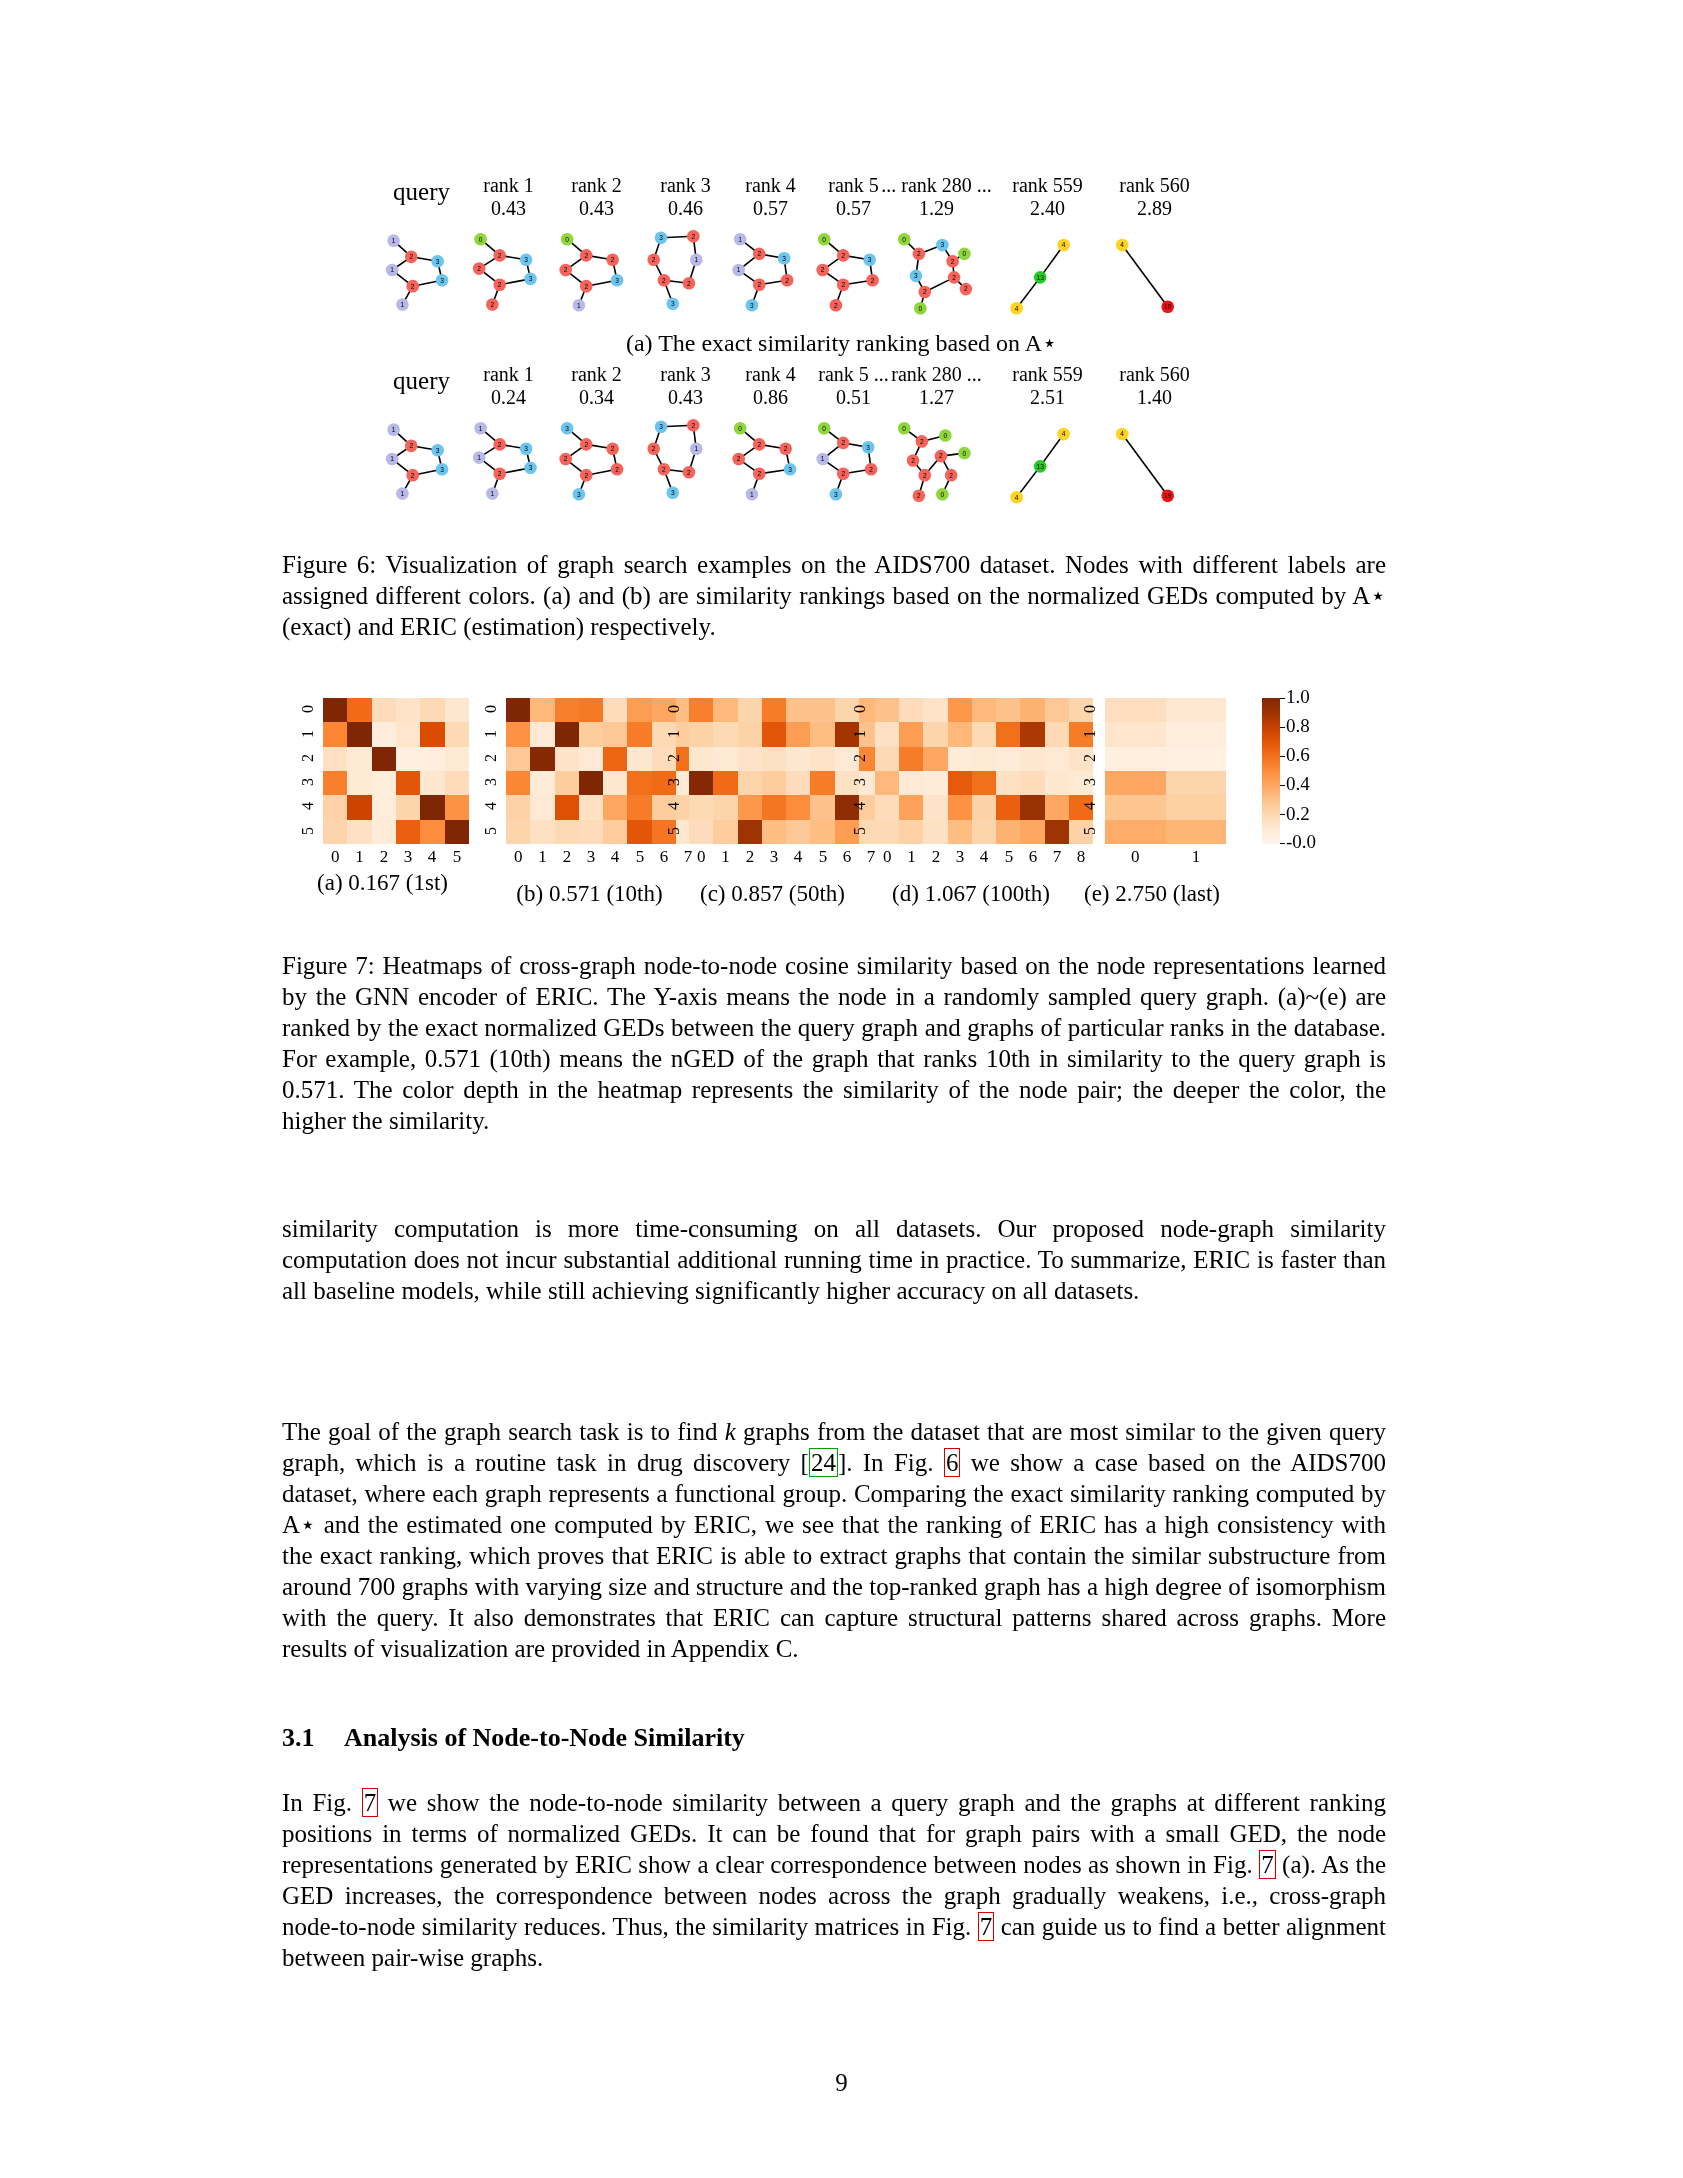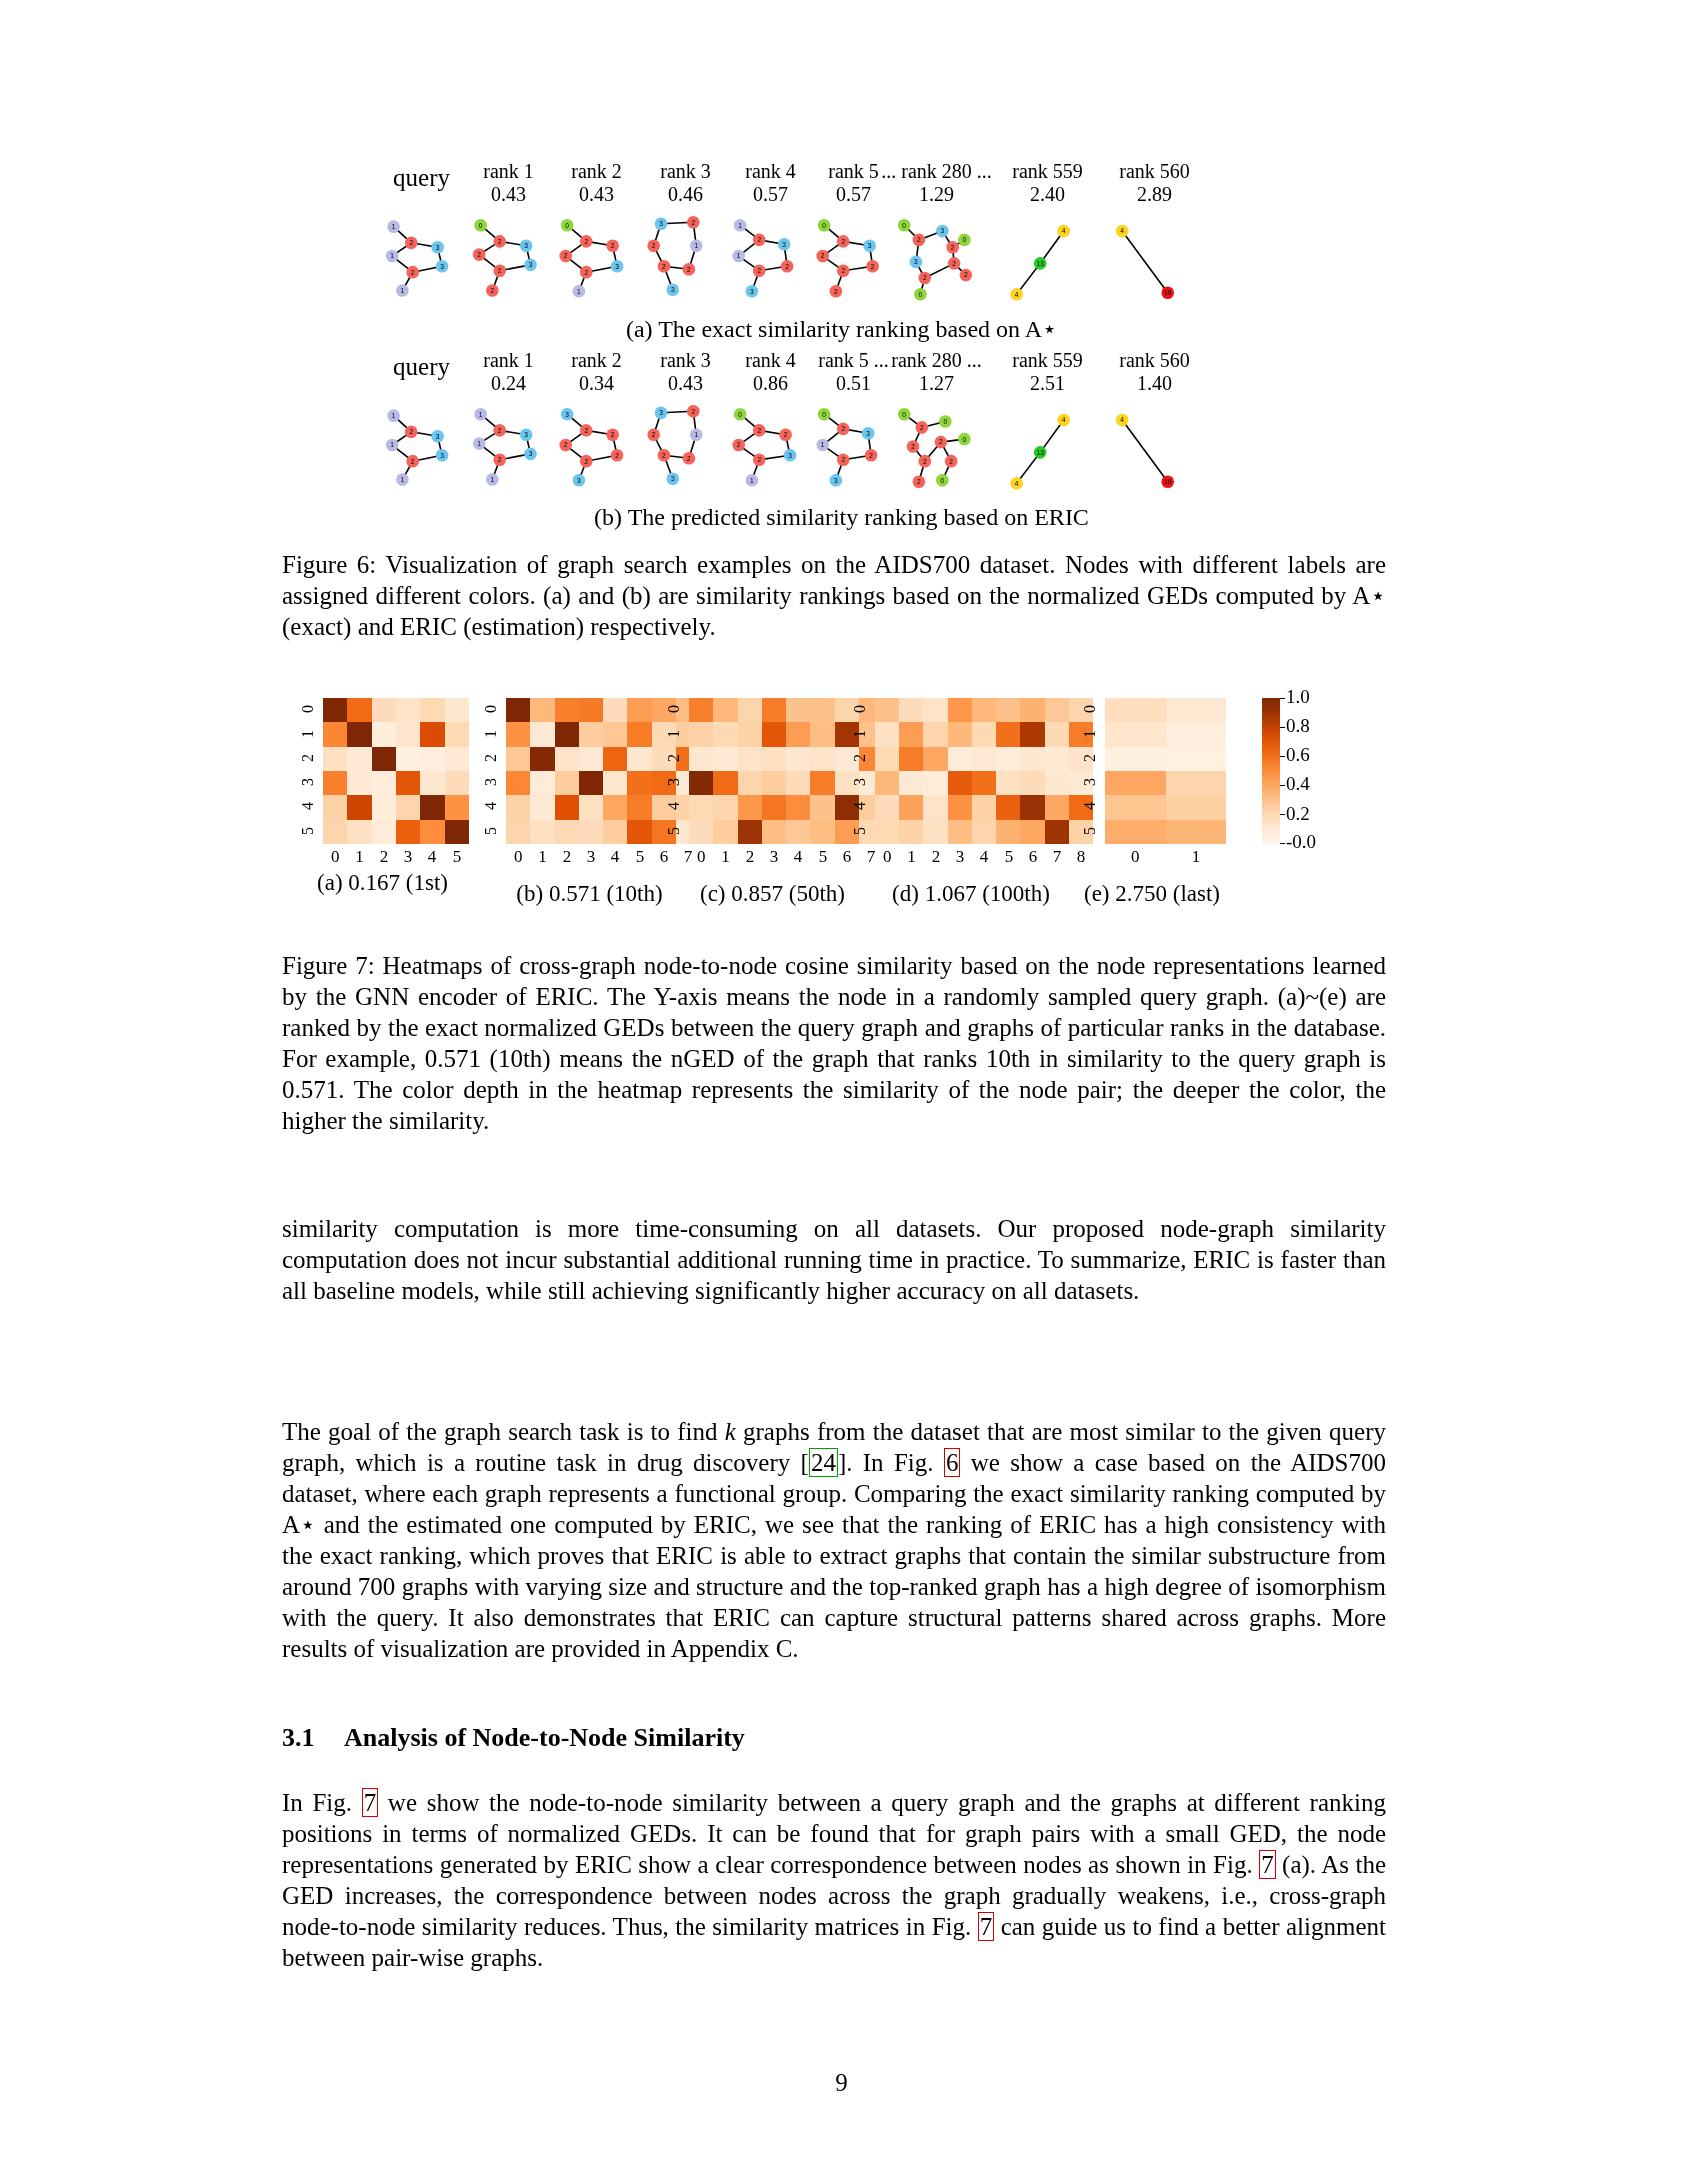--- a/index.html
+++ b/index.html
@@ -7,21 +7,21 @@
     width:1683px; height:2178px;
     background:#ffffff;
     font-family:"Liberation Serif", serif;
     color:#000000;
     position:relative;
     overflow:hidden;
   }
   .page { position:absolute; left:0; top:0; width:1683px; height:2178px; }
 
   
-  #figure6 { position:absolute; left:376px; top:164px; width:931px; }
+  #figure6 { position:absolute; left:376px; top:178px; width:931px; }
   .rankrow { position:relative; height:149px; }
   .collabel {
     position:absolute; text-align:center; font-size:20px; line-height:1.15;
     white-space:nowrap;
   }
   .collabel .lbl2 { display:block; }
   .query-label { font-size:25px; }
   svg.graphsvg { position:absolute; overflow:visible; }
   .subcap { text-align:center; font-size:24px; margin-top:2px; }
 
@@ -463,21 +463,20 @@
           <text x="72" y="17.2" text-anchor="middle" font-size="9" font-family="&quot;Liberation Sans&quot;, sans-serif" fill="#000">4</text>
         </svg>
         <svg class="graphsvg" width="91" height="99" viewBox="-12 -12 124 124" style="left: 733px; top: 44px;">
           <line x1="6" y1="14" x2="68" y2="98" stroke="#000" stroke-width="2.2"></line>
           <circle cx="6" cy="14" r="8.6" fill="#ffd320"></circle>
           <text x="6" y="17.2" text-anchor="middle" font-size="9" font-family="&quot;Liberation Sans&quot;, sans-serif" fill="#000">4</text>
           <circle cx="68" cy="98" r="8.6" fill="#ee1111"></circle>
           <text x="68" y="101.2" text-anchor="middle" font-size="9" font-family="&quot;Liberation Sans&quot;, sans-serif" fill="#000">19</text>
         </svg>
       </div>
-    <div class="subcap">(b) The predicted similarity ranking based on ERIC</div>
   </div>
 
   <div class="caption" style="top:549px;">
     <span>Figure 6: Visualization of graph search examples on the AIDS700 dataset. Nodes with different labels are assigned different colors. (a) and (b) are similarity rankings based on the normalized GEDs computed by A⋆ (exact) and ERIC (estimation) respectively.</span>
   </div>
 
   <div id="figure7">
       <div class="hm-wrap" style="left: 0px;">
         <div class="hm-ylabels">
           <div class="hm-ytick" style="top: 2.2px;">0</div>

